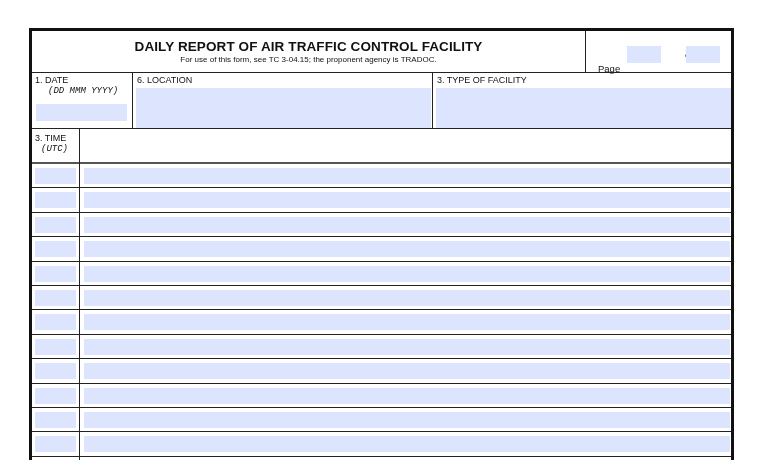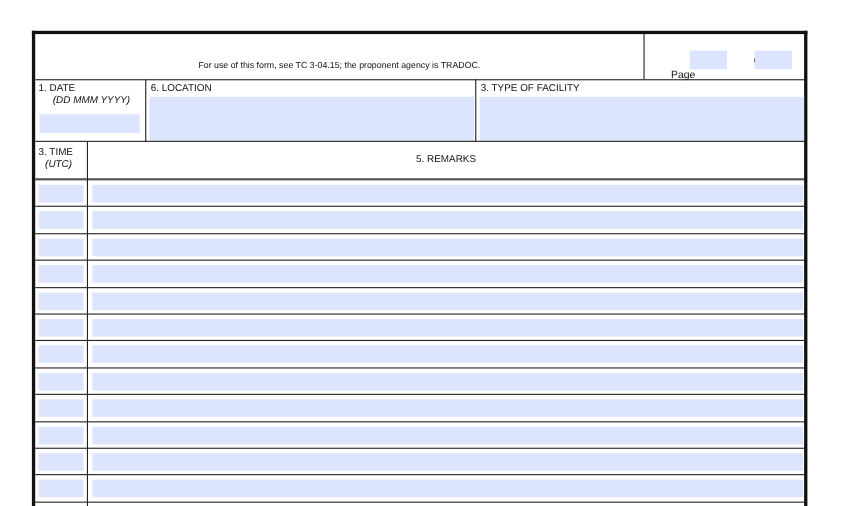--- a/index.html
+++ b/index.html
@@ -15,52 +15,52 @@
     .field { position: absolute; background: #dde4fd; border: none; outline: none; }
     .title {
       position: absolute; left: 0; width: 553px; top: 8px; text-align: center;
       font-size: 13.5px; font-weight: bold; letter-spacing: 0.1px;
     }
     .subtitle {
       position: absolute; left: 0; width: 553px; top: 24px; text-align: center;
       font-size: 8px;
     }
     .label { position: absolute; font-size: 9px; white-space: nowrap; }
-    .italic { font-style: italic; }
+    .italic { font-style: italic; font-family: Liberation Mono, monospace; }
     .page-label { position: absolute; font-size: 9.5px; }
   </style>
 </head>
 <body>
 
 <div class="form">
 
+  <div class="title">DAILY REPORT OF AIR TRAFFIC CONTROL FACILITY</div>
   <div class="subtitle">For use of this form, see TC 3-04.15; the proponent agency is TRADOC.</div>
   <div class="vline" style="left:553px; top:0; height:41px;"></div>
-  <div class="page-label" style="left:566px; top:32px;margin-left:12px;">Page</div>
+  <div class="page-label" style="left:566px; top:32px;">Page</div>
   <input class="field" style="left: 595px; top: 15px; width: 34px; height: 17px;" value="">
   <div class="page-label" style="left:640px; top:18px;margin-left:13px;">of</div>
   <input class="field" style="left: 654px; top: 15px; width: 34px; height: 17px;" value="">
   <div class="hline" style="left:0; top:41px; width:699px;"></div>
 
   <div class="label" style="left:3px; top:44px;">1. DATE</div>
   <div class="label italic" style="left:16px; top:55px;">(DD MMM YYYY)</div>
   <input class="field" style="left: 4px; top: 73px; width: 91px; height: 17px;" value="">
   <div class="vline" style="left:100px; top:41px; height:57px;"></div>
 
   <div class="label" style="left:105px; top:44px;">6.  LOCATION</div>
   <input class="field" style="left: 104px; top: 57px; width: 295px; height: 40px;" value="">
   <div class="vline" style="left:400px; top:41px; height:57px;"></div>
 
   <div class="label" style="left:405px; top:44px;text-align:right;">3.  TYPE OF FACILITY</div>
   <input class="field" style="left: 404px; top: 57px; width: 295px; height: 40px;" value="">
   <div class="hline" style="left:0; top:97px; width:699px;"></div>
 
   <div class="label" style="left:3px; top:102px;">3.  TIME</div>
   <div class="label italic" style="left:9px; top:113px;">(UTC)</div>
-  <div class="label" style="left:48px; width:651px; top:108px; text-align:center;">5.  REMARKS</div>
   <div class="hline thick" style="left:0; top:131px; width:699px;"></div>
   <div class="vline" style="left:47px; top:98px; height:362px;"></div>
 
   <div id="rows">
       <input class="field" value="" style="left: 3px; top: 137px; width: 41px; height: 16px;">
       <input class="field" value="" style="left: 52px; top: 137px; width: 646px; height: 16px;">
       <div class="hline" style="left: 0px; top: 156px; width: 699px;"></div>
       <input class="field" value="" style="left: 3px; top: 161.4px; width: 41px; height: 16px;">
       <input class="field" value="" style="left: 52px; top: 161.4px; width: 646px; height: 16px;">
       <div class="hline" style="left: 0px; top: 181px; width: 699px;"></div>

